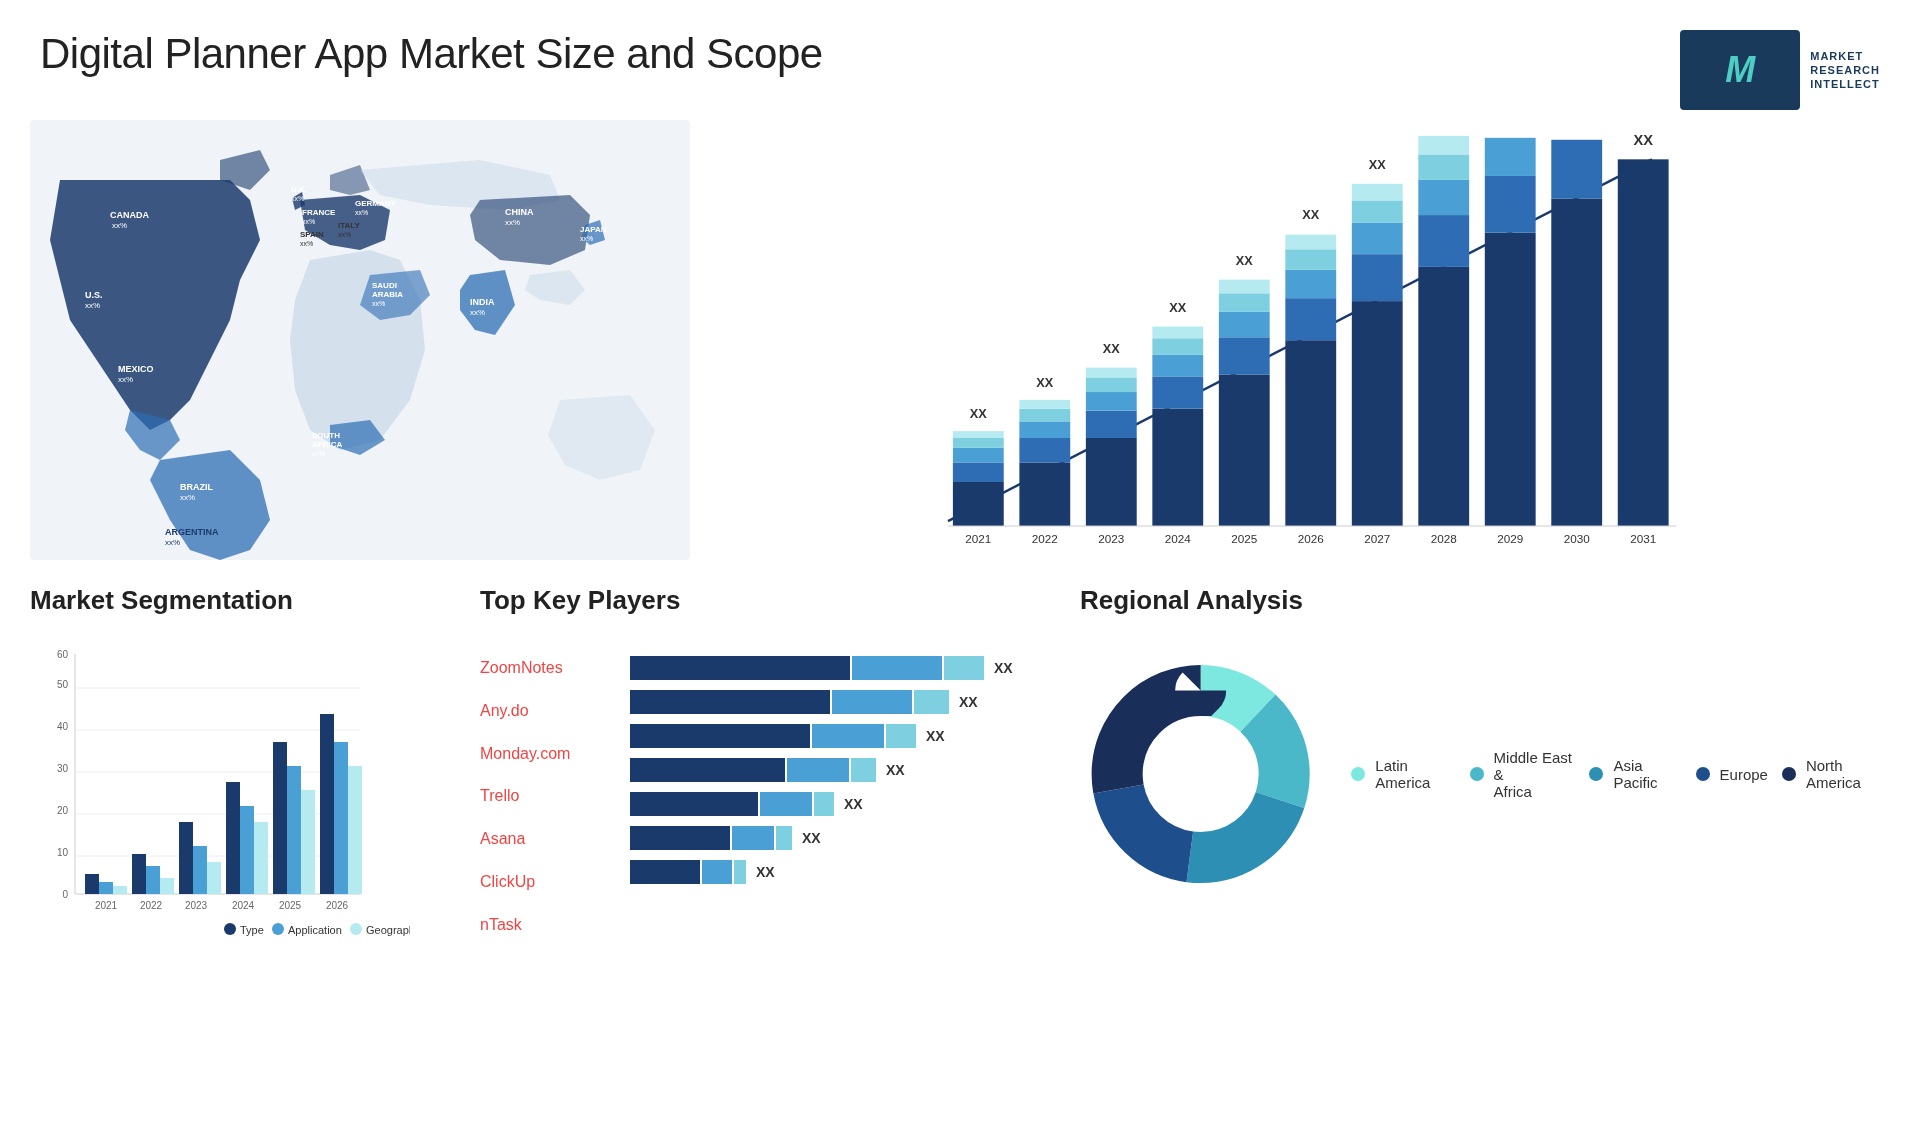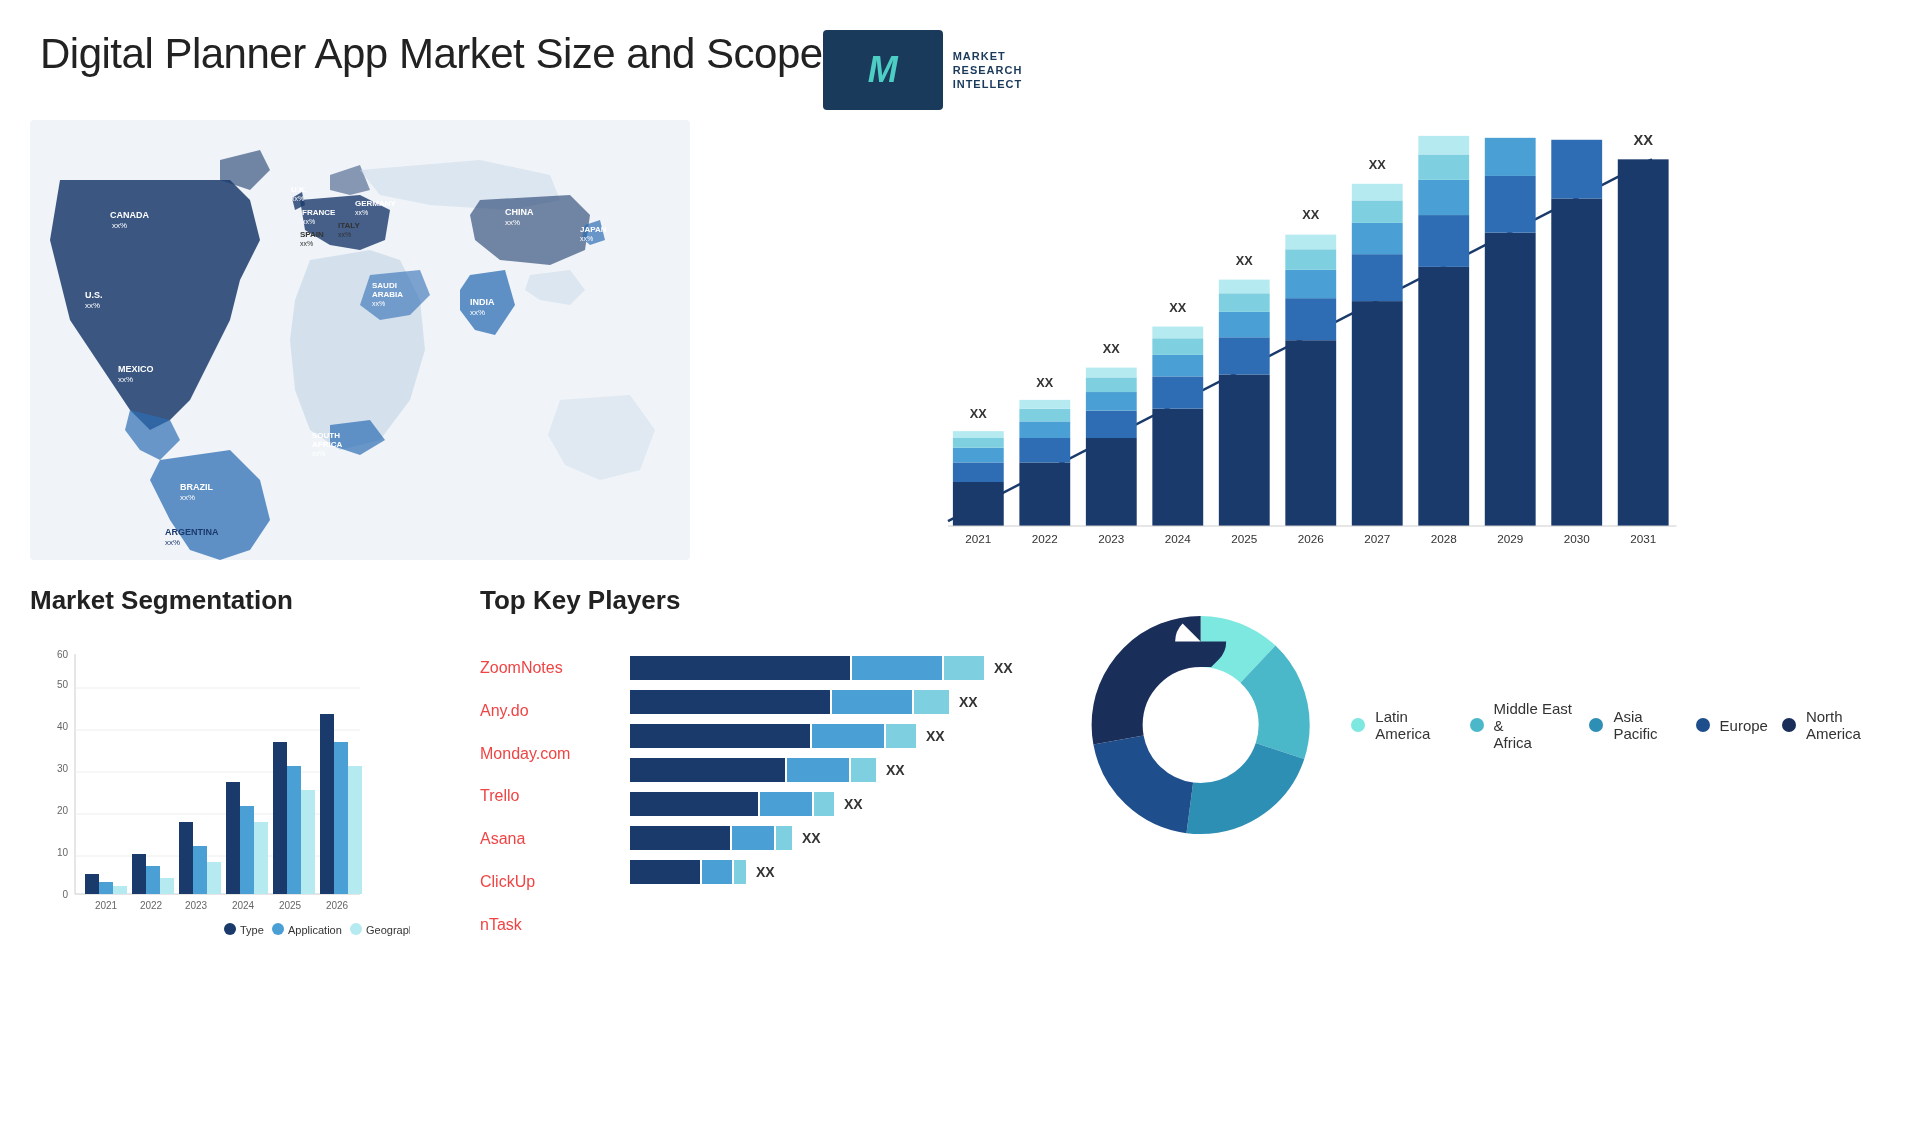--- a/index.html
+++ b/index.html
@@ -9,21 +9,21 @@
       background: #fff;
       font-family: 'Arial', sans-serif;
       overflow: hidden;
       position: relative;
     }
 
     
     .header {
       padding: 30px 40px 10px 40px;
       display: flex;
-      justify-content: flex-start;
+      justify-content: space-between;
       align-items: flex-start;
     }
     .main-title {
       font-size: 42px;
       font-weight: 400;
       color: #222;
       letter-spacing: -0.5px;
     }
     .logo-area {
       display: flex;
@@ -477,20 +477,21 @@
             <div style="width:30px;height:24px;background:#4a9fd4;"></div>
             <div style="width:12px;height:24px;background:#7ecfdf;"></div>
             <span class="player-bar-label" style="margin-left:8px;">XX</span>
           </div>
         </div>
       </div>
     </div>
   </div>
 
   <div style="flex:1;">
+    <h2 class="section-title">Regional Analysis</h2>
     <div class="donut-container">
 
       <svg viewBox="0 0 260 260" width="260" height="260">
 
         <circle cx="130" cy="130" r="90" fill="transparent" stroke="#7de8e0" stroke-width="55" stroke-dasharray="67.9 497.6" stroke-dashoffset="0" transform="rotate(-90 130 130)"></circle>
 
         <circle cx="130" cy="130" r="90" fill="transparent" stroke="#4ab8c8" stroke-width="55" stroke-dasharray="101.8 463.7" stroke-dashoffset="-67.9" transform="rotate(-90 130 130)"></circle>
 
         <circle cx="130" cy="130" r="90" fill="transparent" stroke="#2e8fb5" stroke-width="55" stroke-dasharray="124.4 441.1" stroke-dashoffset="-169.7" transform="rotate(-90 130 130)"></circle>
 

